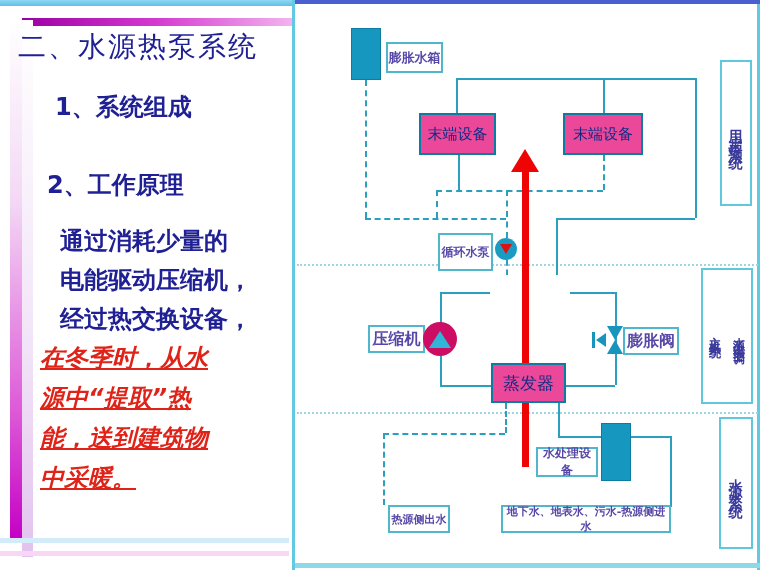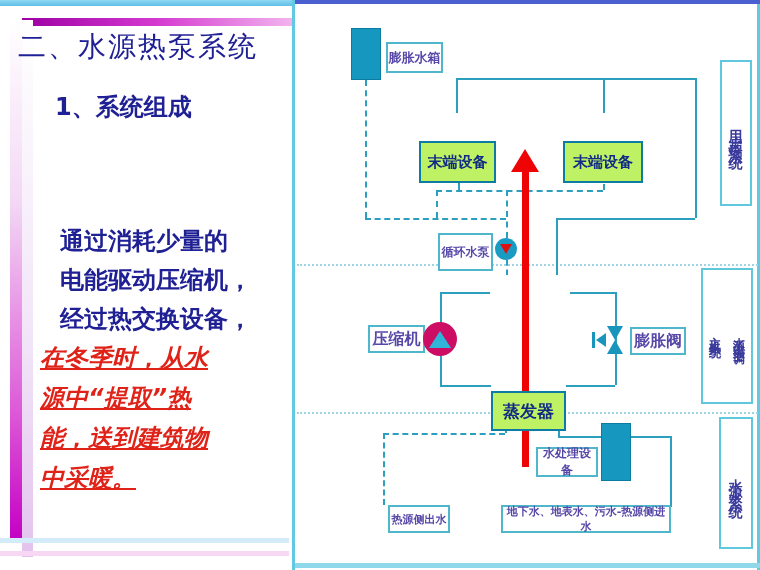--- a/index.html
+++ b/index.html
@@ -18,22 +18,22 @@
   .lp-item{color:#202095;font-weight:bold;font-size:24px;white-space:nowrap;}
   .lp-body{color:#202095;font-weight:bold;font-size:24px;line-height:39px;white-space:nowrap;}
   .lp-red{color:#e02318;font-weight:bold;font-style:italic;font-size:24px;line-height:40px;
           text-decoration:underline;white-space:nowrap;}
   
   #diagram{position:absolute;left:292px;top:0;width:468px;height:570px;background:#ffffff;
            border-left:3px solid #62c9e2;border-right:3px solid #62c9e2;box-sizing:border-box;}
   .dg-topline{background:#4a5fd0;}
   .dg-botline{background:#8fd8ea;}
   .dg-title{color:#1d1d9e;font-weight:bold;font-size:33px;letter-spacing:1px;white-space:nowrap;}
-  .node{background:#bef264;border:2px solid #0c7ca2;color:#122c86;font-weight:bold;
-        display:flex;align-items:center;justify-content:center;box-sizing:border-box;margin-top:28px;}
+  .node{background:#ec4899;border:2px solid #0c7ca2;color:#122c86;font-weight:normal;
+        display:flex;align-items:center;justify-content:center;box-sizing:border-box;}
   .tankfill{background:#1697c0;border:1px solid #0c7ca2;box-sizing:border-box;}
   .lbl{background:#ffffff;border:2px solid #4fb6cc;color:#5748a8;font-weight:bold;
        display:flex;align-items:center;justify-content:center;box-sizing:border-box;text-align:center;}
   .zonebox{background:#ffffff;border:2px solid #5fc8dc;color:#3a3a9c;font-weight:bold;
            display:flex;align-items:center;justify-content:center;box-sizing:border-box;
            writing-mode:vertical-rl;text-orientation:upright;white-space:pre-line;}
   .sh{height:2px;background:#2d9fbe;}
   .sv{width:2px;background:#2d9fbe;}
   .dh{height:0;border-top:2px dashed #2d9fbe;}
   .dv{width:0;border-left:2px dashed #2d9fbe;}
@@ -51,20 +51,21 @@
 
   <div class="abs cyanbar" style="left:0;top:10;width:293px;height:6px;"></div>
   <div class="abs magbar" style="left:22px;top:18px;width:270px;height:8px;"></div>
   <div class="abs vbar-dark" style="left:10px;top:20px;width:12px;height:520px;"></div>
   <div class="abs vbar-light" style="left:22px;top:20px;width:11px;height:537px;"></div>
   <div class="abs btm-cyan" style="left:0;top:538px;width:289px;height:5px;"></div>
   <div class="abs btm-pink" style="left:0;top:551px;width:289px;height:5px;"></div>
 
   <div class="abs lp-title" style="left:18px;top:28px;">二、水源热泵系统</div>
   <div class="abs lp-item" style="left:55px;top:91px;">1、系统组成</div>
+  <div class="abs lp-item" style="left:47px;top:169px;">2、工作原理</div>
   <div class="abs lp-body" style="left:60px;top:222px;">
     <div>通过消耗少量的</div>
     <div>电能驱动压缩机，</div>
     <div>经过热交换设备，</div>
   </div>
   <div class="abs lp-red" style="left:40px;top:338px;">
     <div>在冬季时，从水</div>
     <div>源中“提取”热</div>
     <div>能，送到建筑物</div>
     <div>中采暖。</div>
@@ -126,21 +127,21 @@
 
     <div class="abs lbl" style="left:73px;top:325px;width:57px;height:28px;font-size:16px;">压缩机</div>
     <div class="abs circle comp" style="left:128px;top:322px;width:34px;height:34px;">
       <div class="tri" style="border-left:11px solid transparent;border-right:11px solid transparent;border-bottom:17px solid #30b4d8;"></div>
     </div>
 
     <div class="abs tri" style="left:312px;top:326px;border-left:8px solid transparent;border-right:8px solid transparent;border-top:14px solid #1795bd;"></div>
     <div class="abs tri" style="left:312px;top:340px;border-left:8px solid transparent;border-right:8px solid transparent;border-bottom:14px solid #1795bd;"></div>
     <div class="abs" style="left:297px;top:332px;width:3px;height:16px;background:#1795bd;"></div>
     <div class="abs tri" style="left:301px;top:333px;border-top:7px solid transparent;border-bottom:7px solid transparent;border-right:10px solid #1795bd;"></div>
-    <div class="abs lbl" style="left:335px;top:327px;width:56px;height:28px;font-size:16px;">膨胀阀</div>
+    <div class="abs lbl" style="left:328px;top:327px;width:56px;height:28px;font-size:16px;">膨胀阀</div>
 
     <div class="abs tankfill" style="left:306px;top:423px;width:30px;height:58px;"></div>
     <div class="abs lbl" style="left:241px;top:447px;width:62px;height:30px;font-size:12px;">水处理设备</div>
 
     <div class="abs lbl" style="left:93px;top:505px;width:62px;height:28px;font-size:11px;">热源侧出水</div>
     <div class="abs lbl" style="left:206px;top:505px;width:170px;height:28px;font-size:11px;">地下水、地表水、污水-热源侧进水</div>
 
     <div class="abs zonebox" style="left:425px;top:60px;width:32px;height:146px;font-size:14px;letter-spacing:5px;">用户末端系统</div>
     <div class="abs zonebox" style="left:406px;top:268px;width:52px;height:136px;font-size:12px;letter-spacing:3px;line-height:24px;">水源中央空调
 主机系统</div>

